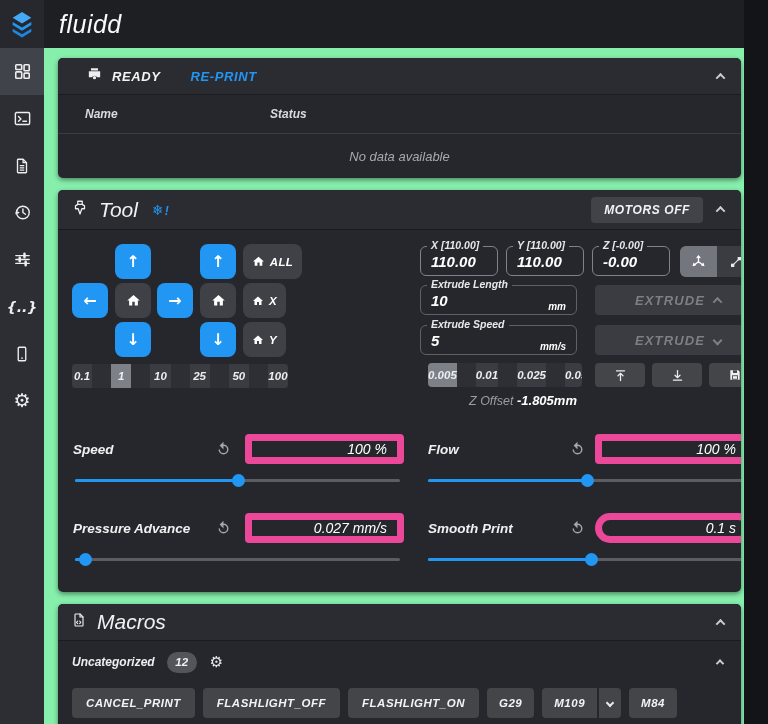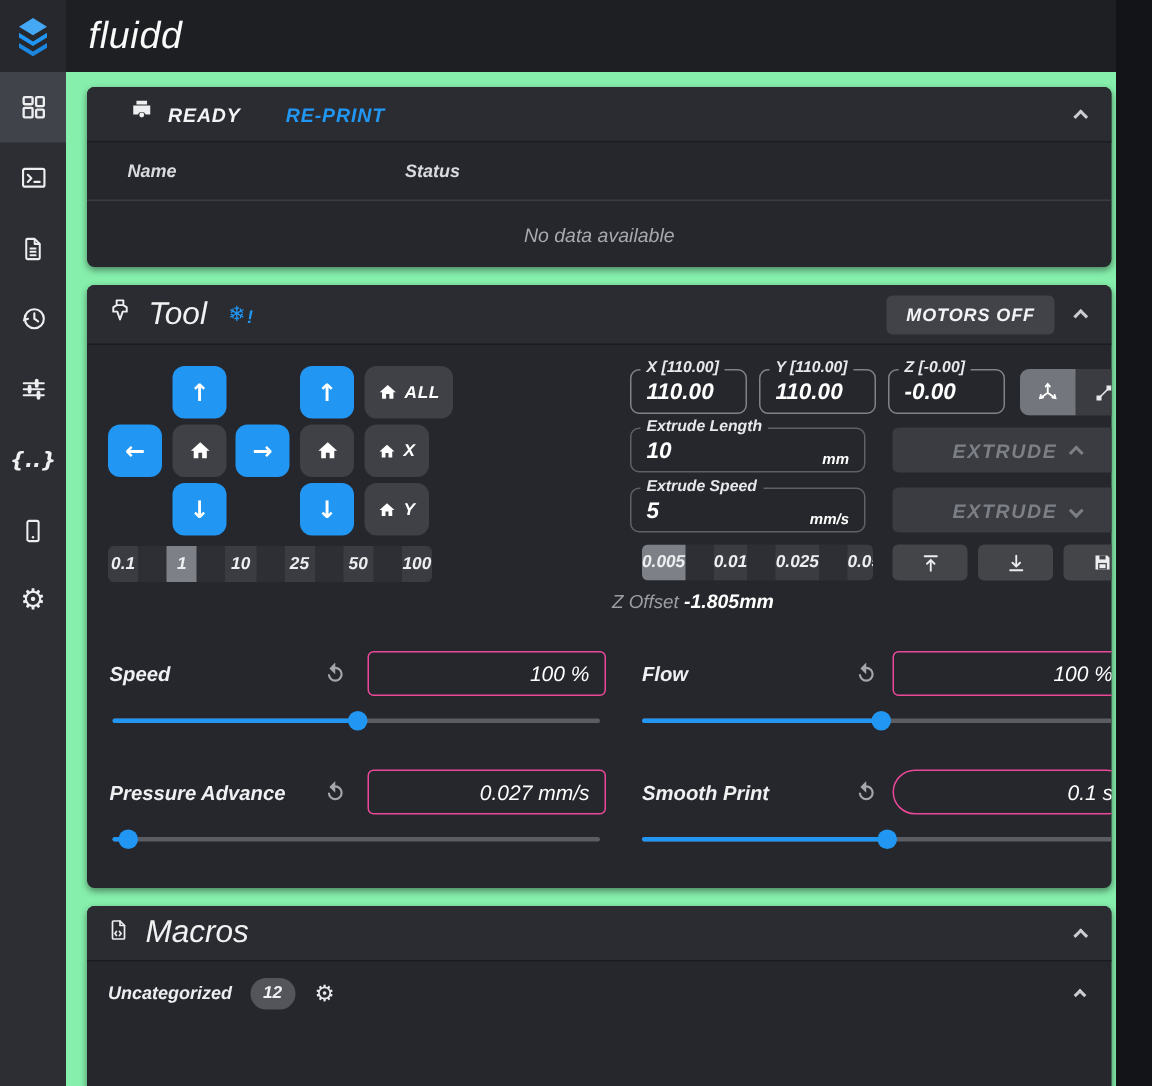--- a/index.html
+++ b/index.html
@@ -78,27 +78,27 @@
   .tbtn{flex:1;display:flex;align-items:center;justify-content:center;cursor:pointer;}
   .tbtn.sel{background:#73767d;}
 
   .bigbtn{position:absolute;background:#3a3c41;border-radius:4px;display:flex;align-items:center;
           justify-content:center;gap:9px;font-size:13px;font-weight:bold;letter-spacing:1.1px;
           color:#7c7f86;cursor:default;box-sizing:border-box;}
   .bigbtn .chev{border-width:2px;}
 
   .zbtn{position:absolute;width:50px;height:24px;background:#434549;border-radius:4px;display:flex;
         align-items:center;justify-content:center;cursor:pointer;}
-  .zoffset-line{position:absolute;left:350px;top:163px;width:194px;font-size:12.5px;}
+  .zoffset-line{position:absolute;left:368px;top:163px;width:194px;text-align:center;font-size:12.5px;}
   .zoffset-line .lab{color:#9a9da3;}
   .zoffset-line .val{color:#fff;font-weight:bold;font-size:13px;}
 
   .sl-label{position:absolute;font-size:13.5px;font-weight:bold;color:#eef0f2;}
   .resetbtn{position:absolute;width:18px;height:18px;cursor:pointer;display:flex;align-items:center;justify-content:center;}
-  .valbox{position:absolute;height:30px;border:1px solid #ec4899;border-radius:4px;box-sizing:border-box;
+  .valbox{position:absolute;height:30px;border:7px solid #ec4899;border-radius:4px;box-sizing:border-box;
           display:flex;align-items:center;justify-content:flex-end;padding:0 10px;font-size:14px;color:#fff;cursor:text;}
   .slider{position:absolute;height:13px;cursor:pointer;}
   .slider .rail{position:absolute;left:0;right:0;top:5px;height:3px;background:#5b5d62;border-radius:2px;}
   .slider .fill{position:absolute;left:0;top:5px;height:3px;background:#2196f3;border-radius:2px;}
   .slider .thumb{position:absolute;top:0;width:13px;height:13px;border-radius:50%;background:#2196f3;
                  transform:translateX(-6px);}
 
   
   .macros-panel{height:180px;}
   .macros-panel .phead{height:36px;}
@@ -439,16 +439,29 @@
       </div>
       <div class="cat-row">
         <span class="cat-label">Uncategorized</span>
         <span class="badge">12</span>
         <span class="cat-gear glyph">⚙</span>
         <span class="spacer"></span>
         <span class="chevbtn">
             <span class="chev up" style="width:6px;height:6px;"></span>
           </span>
       </div>
+      <div class="macro-row">
+        <span class="macro">CANCEL_PRINT</span>
+        <span class="macro">FLASHLIGHT_OFF</span>
+        <span class="macro">FLASHLIGHT_ON</span>
+        <span class="macro" style="padding:0 12px;">G29</span>
+        <span class="split">
+          <span class="macro" style="padding:0 12px;">M109</span>
+          <span class="macro-caret">
+              <span class="chev down"></span>
+            </span>
+        </span>
+        <span class="macro" style="padding:0 12px;">M84</span>
+      </div>
     </div>
 
   </div>
 </div>
 
 </body></html>

